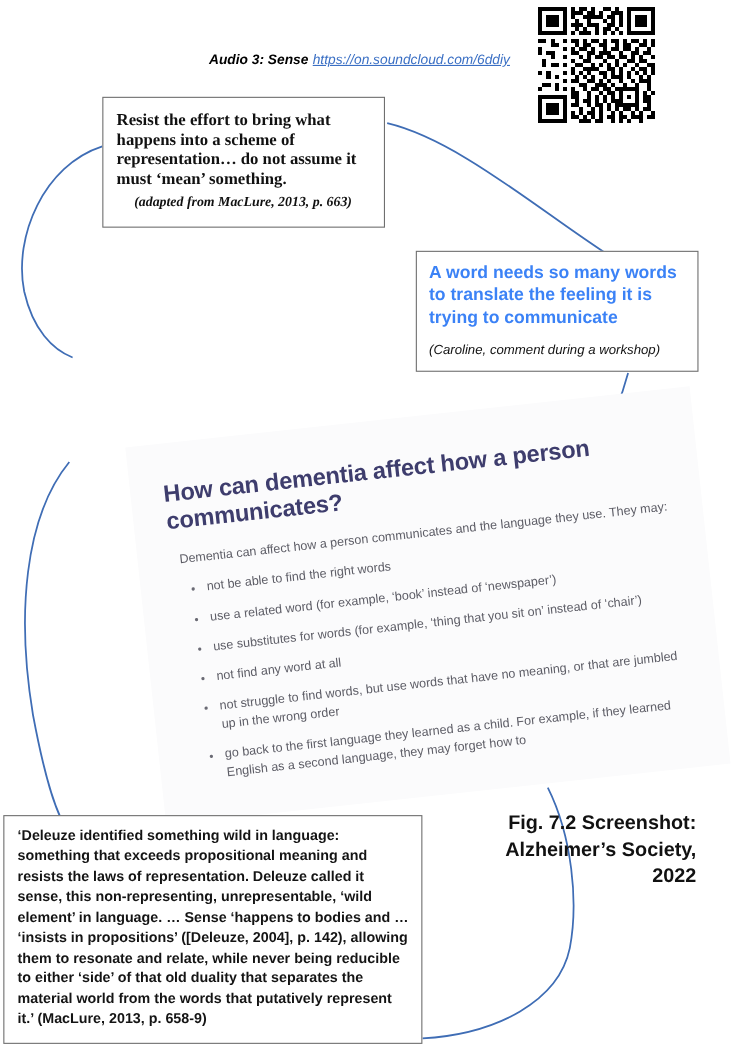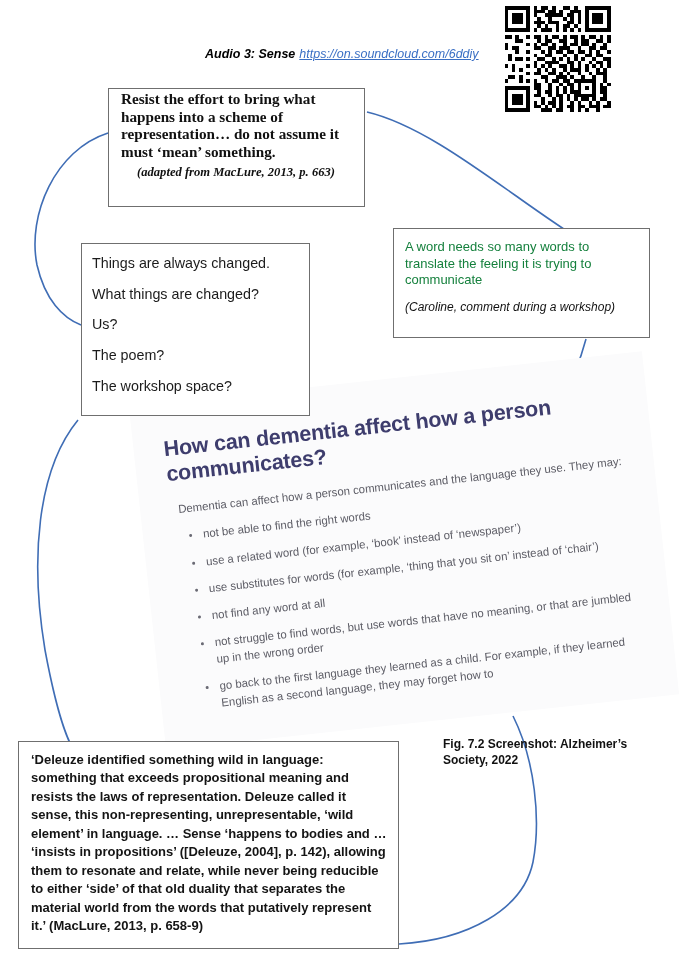--- a/index.html
+++ b/index.html
@@ -3,21 +3,21 @@
 <meta charset="utf-8">
 <style>
   html,body{margin:0;padding:0;}
   body{
     width:685px;height:965px;
     background:#ffffff;
     font-family:"Liberation Sans", sans-serif;
     position:relative;
     overflow:hidden;
   }
-  .page{position:absolute;left:15px;top:0;width:573px;height:965px;}
+  .page{position:absolute;left:0;top:0;width:573px;height:965px;}
 
   
   .curves{position:absolute;left:0;top:0;width:685px;height:965px;pointer-events:none;z-index:1;}
 
   
   .audio-line{
     position:absolute;left:190px;top:47px;
     font-size:12.5px;
     white-space:nowrap;
     z-index:5;
@@ -37,21 +37,21 @@
 
   
   .tbox{
     position:absolute;background:#ffffff;border:1px solid #6f6f6f;
     box-sizing:border-box;z-index:4;
   }
 
   
   #box-resist{
     left:93px;top:88px;width:257px;height:119px;
-    padding:1px 10px 6px 12px;
+    padding:12px 10px 6px 12px;
   }
   #box-resist .body{
     font-family:"Liberation Serif", serif;
     font-weight:bold;font-size:15.2px;line-height:1.16;color:#111;
   }
   #box-resist .attr{
     font-family:"Liberation Serif", serif;
     font-style:italic;font-weight:bold;font-size:12.6px;
     margin-top:4px;color:#111;margin-left:16px;
   }
@@ -65,21 +65,21 @@
     font-size:14.3px;color:#1b1b1b;line-height:1.1;margin-bottom:15px;
   }
   #box-things .q:last-child{margin-bottom:0;}
 
   
   #box-word{
     left:378px;top:228px;width:257px;height:110px;
     padding:10px 10px 6px 11px;
   }
   #box-word .body{
-    font-weight:normal;font-size:13px;line-height:1.28;color:#15803d;
+    font-weight:bold;font-size:16px;line-height:1.28;color:#3b82f6;
   }
   #box-word .attr{
     font-style:italic;font-size:12px;margin-top:11px;color:#111;
   }
 
   
   #box-deleuze{
     left:3px;top:741px;width:381px;height:208px;
     padding:9px 11px 8px 12px;
   }
@@ -118,22 +118,23 @@
     margin-bottom:10px;position:relative;
   }
   .shot li::before{
     content:"";position:absolute;left:-14px;top:7px;
     width:3px;height:3px;border-radius:50%;background:#6a6a74;
   }
 
   
   .figcap{
     position:absolute;left:428px;top:737px;width:205px;
-    font-size:12px;font-weight:bold;color:#111;line-height:1.32;
+    font-size:18px;font-weight:bold;color:#111;line-height:1.32;
     z-index:5;
+    text-align:right;
   }
 </style>
 </head>
 <body>
 
 <div class="page">
 
   <svg class="curves" viewBox="0 0 685 965" xmlns="http://www.w3.org/2000/svg">
     <g fill="none" stroke="#3f6db5" stroke-width="1.6">
       <path d="M93,133 C40,150 12,215 22,265 C30,300 48,318 66,325"></path>
@@ -394,27 +395,20 @@
         </ul>
       </div>
     </div>
   </div>
 
   <div class="tbox" id="box-resist">
     <div class="body">Resist the effort to bring what happens into a scheme of representation…  do not assume it must ‘mean’ something.</div>
     <div class="attr">(adapted from MacLure, 2013, p. 663)</div>
   </div>
 
-  <div class="tbox" id="box-things">
-    <div class="q">Things are always changed.</div>
-    <div class="q">What things are changed?</div>
-    <div class="q">Us?</div>
-    <div class="q">The poem?</div>
-    <div class="q">The workshop space?</div>
-  </div>
 
   <div class="tbox" id="box-word">
     <div class="body">A word needs so many words to translate the feeling it is trying to communicate</div>
     <div class="attr">(Caroline, comment during a workshop)</div>
   </div>
 
   <div class="tbox" id="box-deleuze">
     <div class="body">‘Deleuze identified something wild in language: something that exceeds propositional meaning and resists the laws of representation. Deleuze called it sense, this non-representing, unrepresentable, ‘wild element’ in language. … Sense ‘happens to bodies and … ‘insists in propositions’ ([Deleuze, 2004], p. 142), allowing them to resonate and relate, while never being reducible to either ‘side’ of that old duality that separates the material world from the words that putatively represent it.’ (MacLure, 2013, p. 658-9)</div>
   </div>
 

